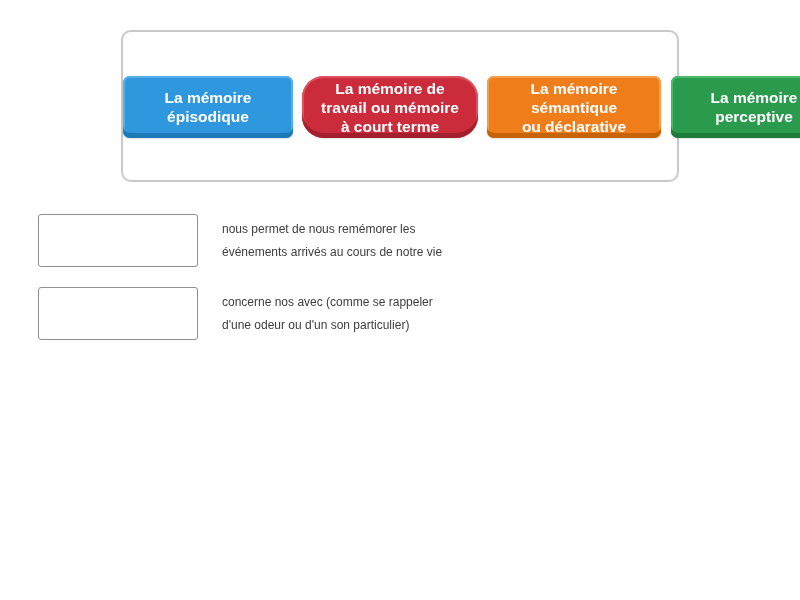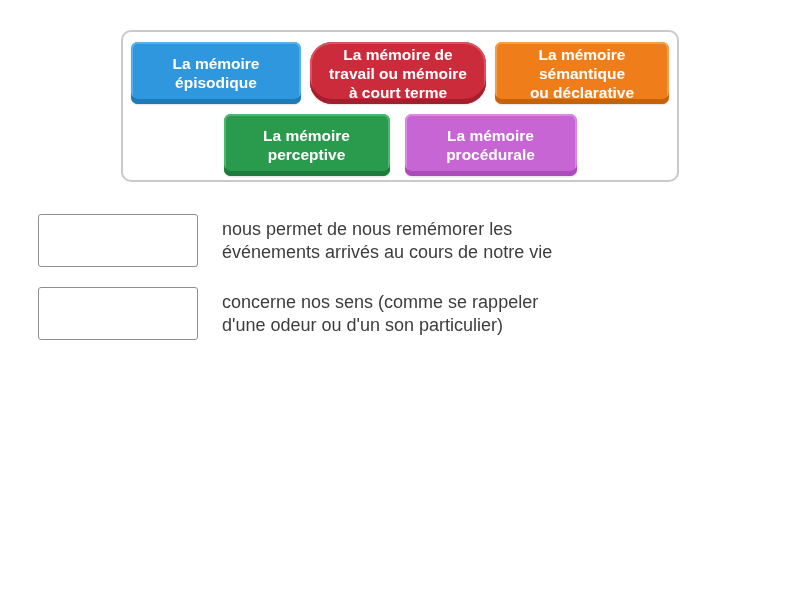--- a/index.html
+++ b/index.html
@@ -13,21 +13,21 @@
 
   
   .word-bank {
     position: absolute;
     left: 121px; top: 30px;
     width: 558px; height: 152px;
     background: #ffffff;
     border: 2px solid #c9c9c9;
     border-radius: 10px;
     display: flex;
-    flex-direction: column;
+    flex-direction: row;
     align-items: center;
     padding: 10px 0 8px 0;
     gap: 10px;
   }
   .bank-row {
     display: flex;
     justify-content: center;
     align-items: stretch;
   }
   .bank-row-1 { gap: 9px; }
@@ -78,21 +78,21 @@
     width: 160px;
     height: 53px;
     background: #ffffff;
     border: 1px solid #8f8f8f;
     border-radius: 3px;
     flex: 0 0 auto;
     cursor: pointer;
   }
   .clue-text {
     padding-top: 4px;
-    font-size: 18px;
+    font-size: 12px;
     line-height: 23px;
     color: #3d3d3d;
     white-space: pre-line;
     max-width: 560px;
   }
 </style>
 </head>
 <body>
 
 <div class="word-bank">
@@ -115,16 +115,16 @@
 </div>
 
 <div class="match-list">
   <div class="match-row">
     <div class="answer-slot"></div>
     <div class="clue-text">nous permet de nous remémorer les
 événements arrivés au cours de notre vie</div>
   </div>
   <div class="match-row">
     <div class="answer-slot"></div>
-    <div class="clue-text">concerne nos sens (comme se rappeler
+    <div class="clue-text">concerne nos avec (comme se rappeler
 d'une odeur ou d'un son particulier)</div>
   </div>
 </div>
 
 </body></html>

